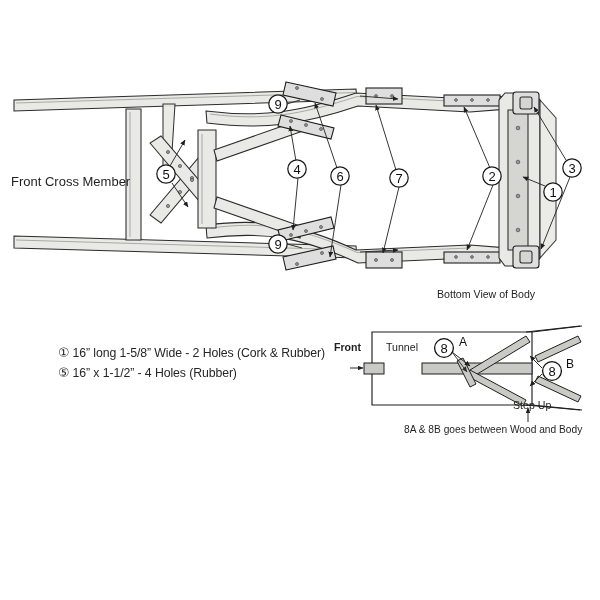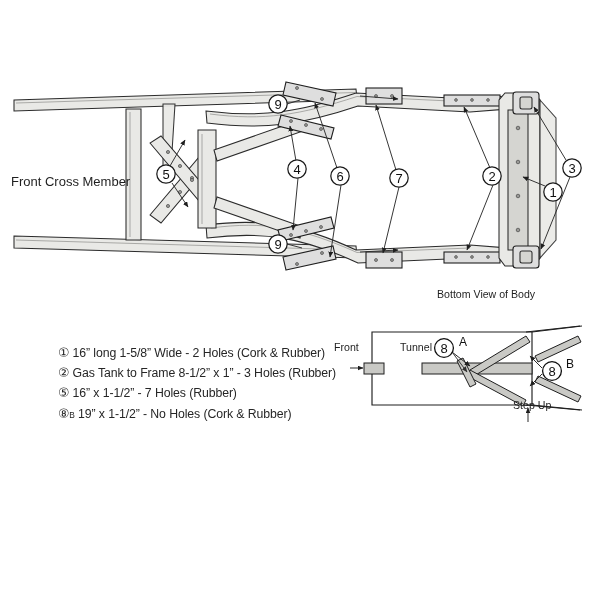--- a/index.html
+++ b/index.html
@@ -20,22 +20,22 @@
     color:#262626;letter-spacing:-0.1px;
   }
   .legend-num{font-size:12.6px;}
   .legend-sub{font-size:8.4px;vertical-align:baseline;}
 
   
   .cap{
     position:absolute;font-size:10.6px;color:#1f1f1f;white-space:nowrap;
   }
   #cap-title{left:437px;top:288px;}
-  #cap-front{left:334px;top:341px;}
-  #cap-tunnel{left:400px;top:341px;}
+  #cap-front{left:334px;top:341px;font-weight:bold;}
+  #cap-tunnel{left:386px;top:341px;}
   #cap-stepup{left:513px;top:399px;}
   #cap-note{left:404px;top:424px;font-size:10.2px;}
   #cap-fcm{position:absolute;left:11px;top:174px;font-size:13px;color:#1f1f1f;white-space:nowrap;}
 </style>
 </head>
 <body>
 
 <div id="stage">
 
   <svg width="600" height="300" viewBox="0 0 600 300" style="position:absolute;left:0;top:0;">
@@ -229,30 +229,22 @@
   </svg>
 
   <div id="cap-fcm">Front Cross Member</div>
 
   <div id="legend">
     <div class="legend-row">
       <span class="legend-num">①</span><span class="legend-sub"></span>
       <span>16” long 1-5/8” Wide - 2 Holes (Cork &amp; Rubber)</span>
     </div>
     <div class="legend-row">
-      <span class="legend-num">②</span><span class="legend-sub"></span>
-      <span>Gas Tank to Frame 8-1/2” x 1” - 3 Holes (Rubber)</span>
-    </div>
-    <div class="legend-row">
       <span class="legend-num">⑤</span><span class="legend-sub"></span>
-      <span>16” x 1-1/2” - 7 Holes (Rubber)</span>
-    </div>
-    <div class="legend-row">
-      <span class="legend-num">⑧</span><span class="legend-sub">B</span>
-      <span>19” x 1-1/2” - No Holes (Cork &amp; Rubber)</span>
+      <span>16” x 1-1/2” - 4 Holes (Rubber)</span>
     </div>
   </div>
 
   <svg width="270" height="140" viewBox="0 0 270 140" style="position:absolute;left:330px;top:300px;">
     <defs>
       <style>
         .bvbox{fill:#ffffff;stroke:#1f1f1f;stroke-width:1.15;}
         .bvstrip{fill:#c9c9c5;stroke:#1f1f1f;stroke-width:1.0;}
         .bvline{fill:none;stroke:#1f1f1f;stroke-width:1.1;}
         .bvldr{fill:none;stroke:#1f1f1f;stroke-width:0.95;}
@@ -308,14 +300,15 @@
       <circle class="bvc" cx="222" cy="71" r="9.4"></circle>
       <text class="bvt" x="222" y="76">8</text>
       <text class="bvt" x="236" y="68" style="font-size:12px;text-anchor:start;">B</text>
     </g>
   </svg>
 
   <div class="cap" id="cap-title">Bottom View of Body</div>
   <div class="cap" id="cap-front">Front</div>
   <div class="cap" id="cap-tunnel">Tunnel</div>
   <div class="cap" id="cap-stepup">Step Up</div>
+  <div class="cap" id="cap-note">8A &amp; 8B goes between Wood and Body</div>
 
 </div>
 
 </body></html>

